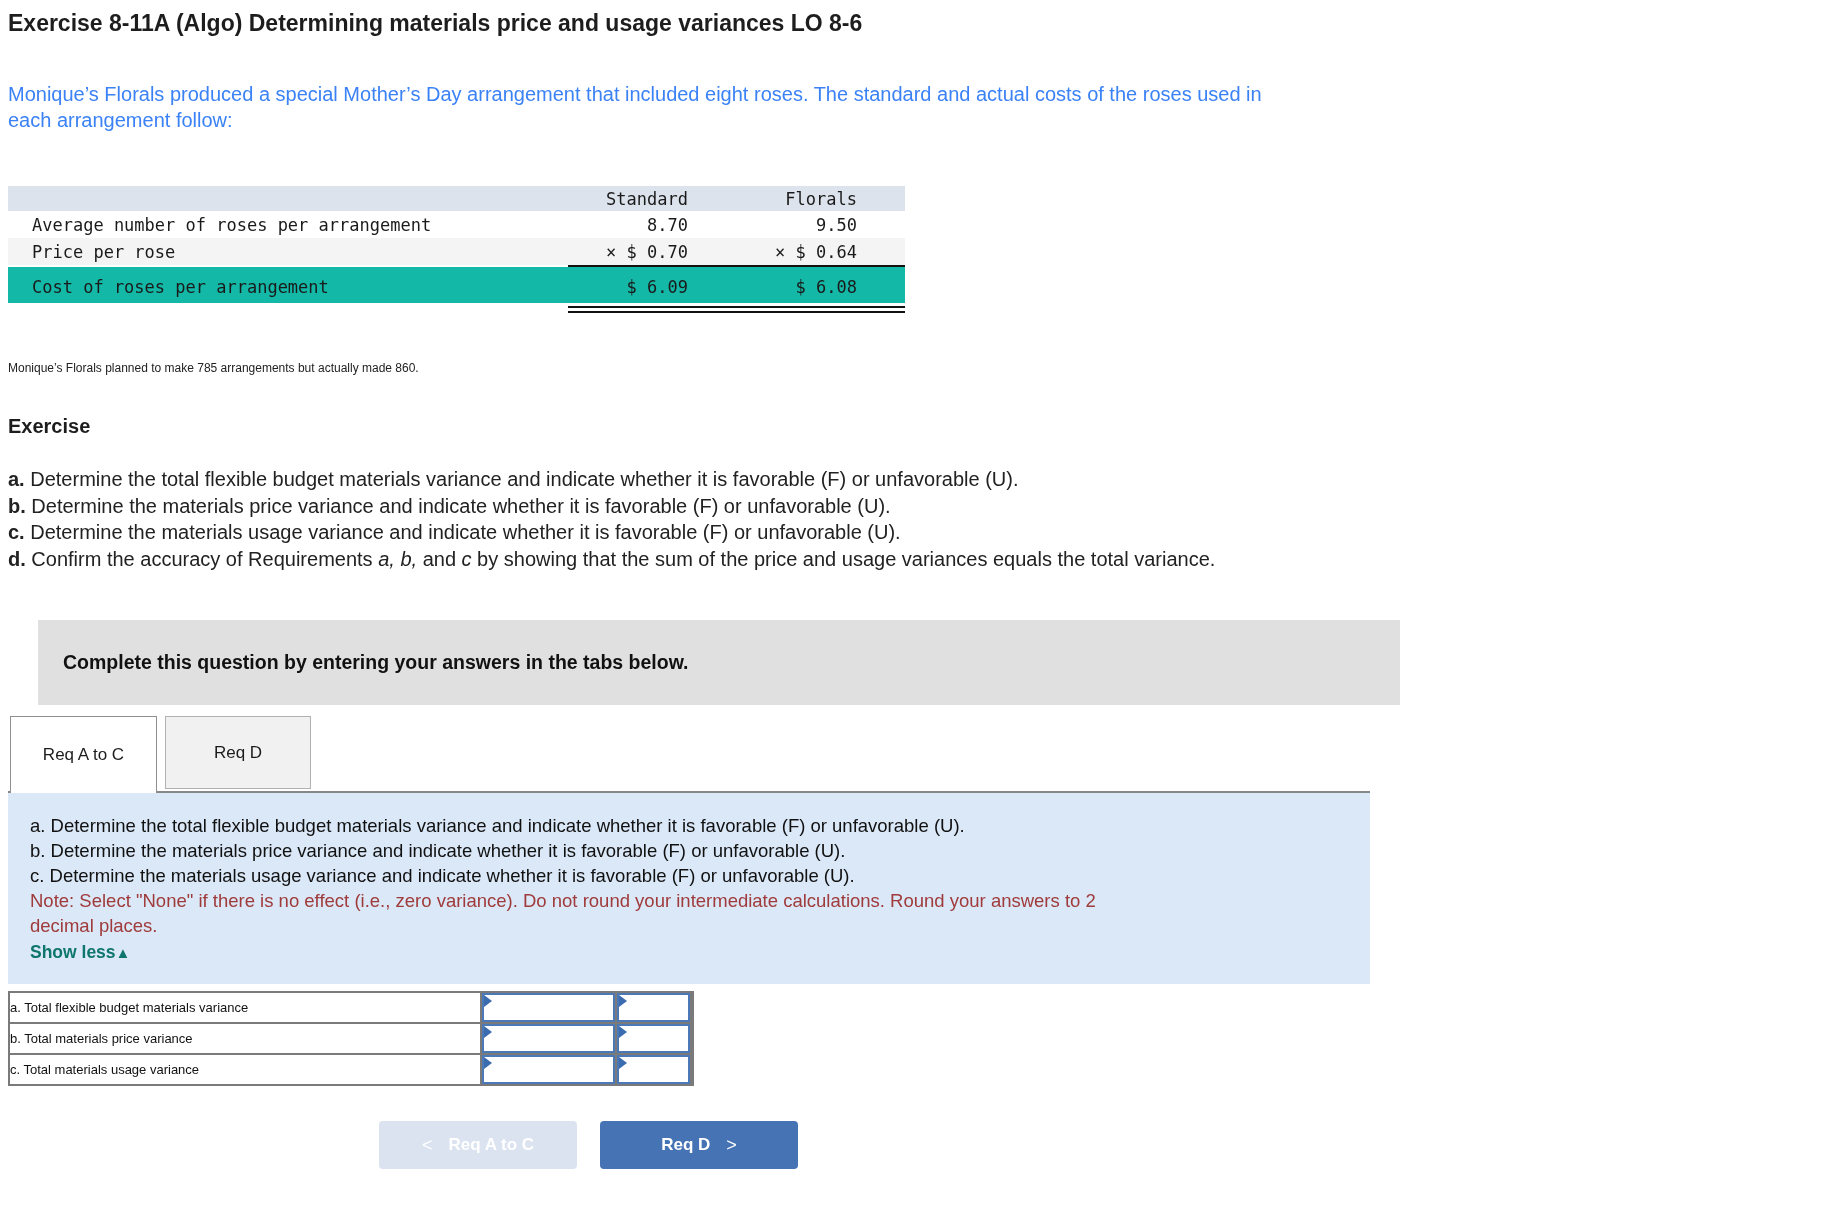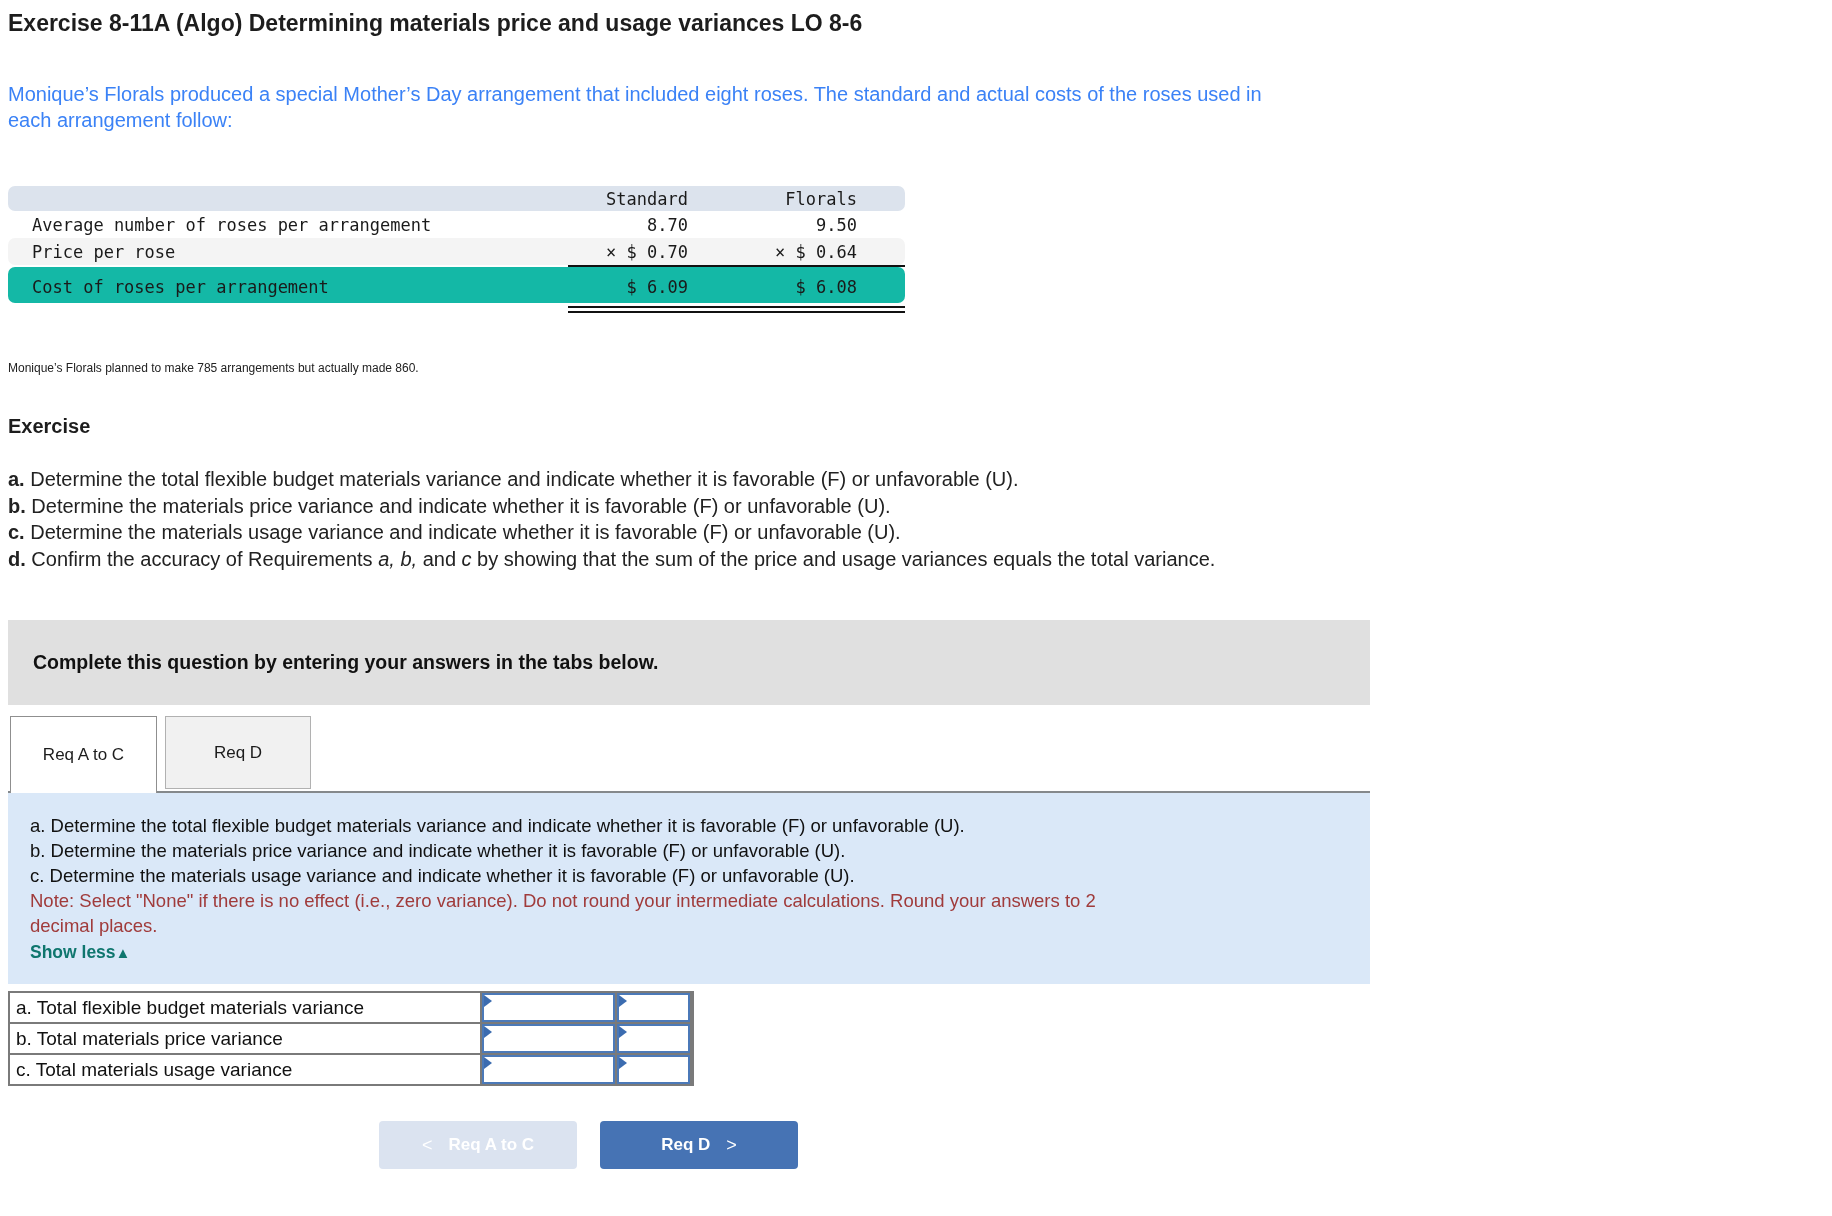--- a/index.html
+++ b/index.html
@@ -27,21 +27,21 @@
   }
 
   
   .cost-table {
     margin-top: 53px;
     width: 897px;
     font-family: "DejaVu Sans Mono", "Liberation Mono", monospace;
     font-size: 17px;
     color: #1a1a1a;
   }
-  .cost-row { display: grid; grid-template-columns: 1fr 150px 180px; align-items: center; border-radius: 7px; }
+  .cost-row { display: grid; grid-template-columns: 1fr 150px 180px; align-items: center; }
   .cost-head { background: #dce3ed; height: 25px; }
   .cost-row .lbl { padding-left: 24px; }
   .cost-row .std { text-align: right; padding-right: 37px; }
   .cost-row .act { text-align: right; padding-right: 48px; }
   .cost-r1 { height: 27px; background: #ffffff; }
   .cost-r2 { height: 27px; background: #f4f4f4; }
   .cost-r3 { height: 36px; background: #14b8a6; padding-top: 4px; }
   .rule-single { width: 337px; margin-left: auto; border-top: 2px solid #111; }
   .rule-double { width: 337px; margin-left: auto; height: 7px; border-top: 2px solid #111; border-bottom: 2px solid #111; margin-top: 3px; }
 
@@ -58,20 +58,21 @@
     margin-top: 48px;
     width: 1362px;
     height: 85px;
     background: #e0e0e0;
     display: flex;
     align-items: center;
     padding-left: 25px;
     font-size: 19.5px;
     font-weight: bold;
     color: #111;
+    margin-left: 30px;
   }
 
   
   .tabs { display: flex; gap: 8px; padding-left: 2px; height: 75px; margin-top: 11px; position: relative; }
   .tab {
     display: flex; align-items: center; justify-content: center;
     font-size: 17px; color: #1c1c1c; cursor: default;
   }
   .tab-active {
     width: 147px; height: 77px;
@@ -110,21 +111,21 @@
   .ans-table {
     margin-top: 7px;
     width: 686px;
     display: grid;
     grid-template-columns: 470px 133px 73px;
     gap: 2px;
     background: #7a7a7a;
     border: 2px solid #7a7a7a;
   }
   .ans-cell { background: #ffffff; height: 29px; }
-  .ans-label { display: flex; align-items: center; padding-left: 6px; font-size: 19px; color: #111; }
+  .ans-label { display: flex; align-items: center; font-size: 13px; color: #111; }
   .ans-input { position: relative; }
   .input-box { position: absolute; inset: 0; border: 2px solid #4b79b8; background: #fff; }
   .flag {
     position: absolute; top: 2px; left: 2px;
     width: 8px; height: 12px;
     background: #3c6cb0;
     clip-path: polygon(0 0, 100% 50%, 0 100%);
   }
 
   

